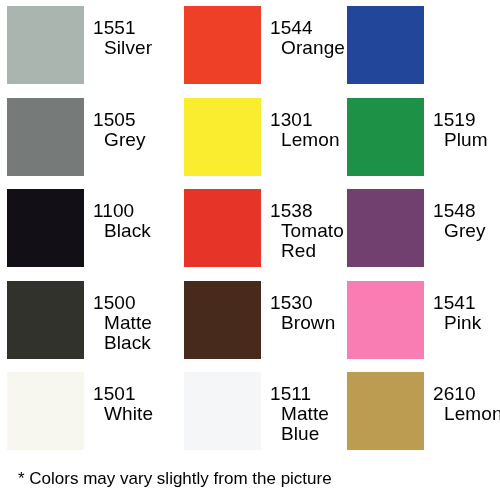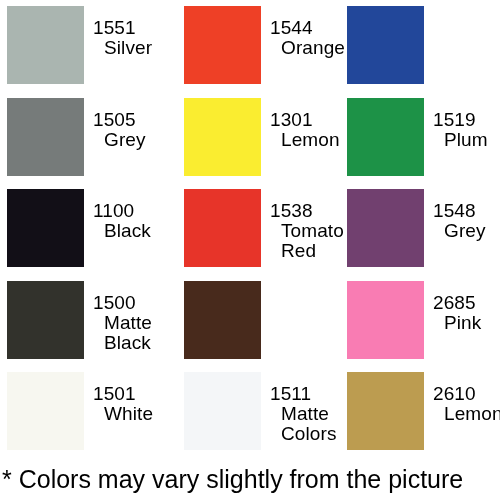--- a/index.html
+++ b/index.html
@@ -64,24 +64,24 @@
   .col3 .swatch-chip { margin-left: 15px; }
   .footer-note {
     position: absolute;
     left: 0;
     top: 458px;
     width: 500px;
     height: 42px;
     display: flex;
     align-items: center;
     justify-content: flex-start;
-    padding-left: 2px;
+    padding-left: 18px;
     box-sizing: border-box;
     color: #000000;
-    font-size: 25px;
+    font-size: 17px;
     line-height: 24px;
     white-space: nowrap;
   }
 </style>
 </head>
 <body>
 
 <div id="chart">
 
   <div class="swatch-grid">
@@ -150,41 +150,45 @@
 
     <div class="swatch-cell col1">
       <div class="swatch-chip" style="background-color: rgb(50, 50, 44);"></div>
       <div class="swatch-label">
         <span class="swatch-code">1500</span>
         <span class="swatch-name">Matte Black</span>
       </div>
     </div>
     <div class="swatch-cell col2">
       <div class="swatch-chip" style="background-color: rgb(72, 42, 28);"></div>
+      <div class="swatch-label">
+        <span class="swatch-code">1530</span>
+        <span class="swatch-name">Brown</span>
+      </div>
     </div>
     <div class="swatch-cell col3">
       <div class="swatch-chip" style="background-color: rgb(249, 124, 179);"></div>
       <div class="swatch-label">
-        <span class="swatch-code">2685</span>
+        <span class="swatch-code">1541</span>
         <span class="swatch-name">Pink</span>
       </div>
     </div>
 
     <div class="swatch-cell col1">
       <div class="swatch-chip" style="background-color: rgb(247, 247, 240);"></div>
       <div class="swatch-label">
         <span class="swatch-code">1501</span>
         <span class="swatch-name">White</span>
       </div>
     </div>
     <div class="swatch-cell col2">
       <div class="swatch-chip" style="background-color: rgb(244, 246, 248);"></div>
       <div class="swatch-label">
         <span class="swatch-code">1511</span>
-        <span class="swatch-name">Matte Colors</span>
+        <span class="swatch-name">Matte Blue</span>
       </div>
     </div>
     <div class="swatch-cell col3">
       <div class="swatch-chip" style="background-color: rgb(188, 156, 80);"></div>
       <div class="swatch-label">
         <span class="swatch-code">2610</span>
         <span class="swatch-name">Lemon</span>
       </div>
     </div>
 

